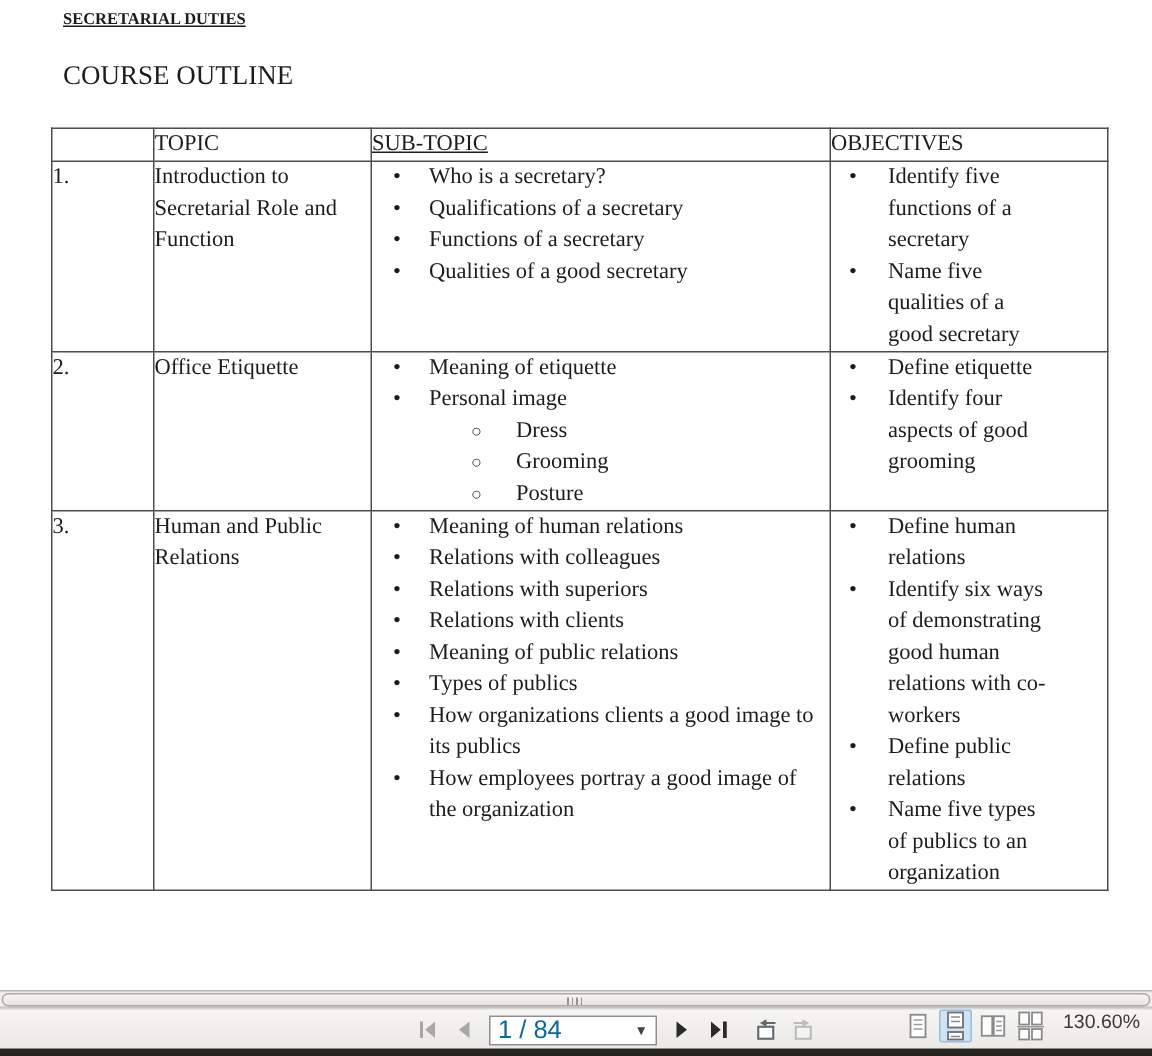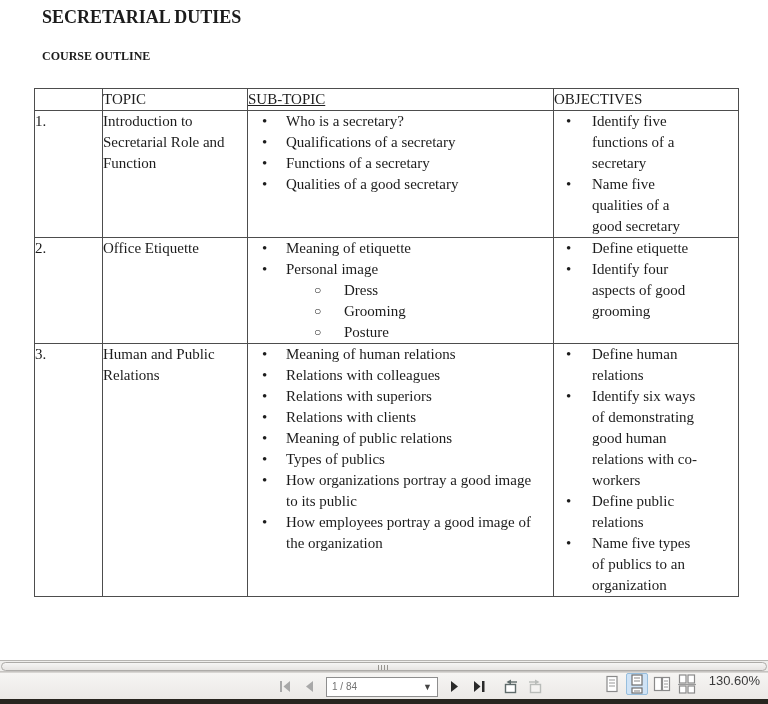--- a/index.html
+++ b/index.html
@@ -3,23 +3,23 @@
 <meta charset="utf-8">
 <style>
   * { margin:0; padding:0; box-sizing:border-box; }
   html,body { width:768px; height:704px; overflow:hidden; background:#fff;
               font-family:"Liberation Serif", serif; }
   .app { position:relative; width:768px; height:704px; }
 
   
   .doc { position:absolute; top:0; left:0; width:768px; height:660px;
          background:#fff; overflow:hidden; color:#1c1c1c; }
-  .doc-title   { margin:7px 0 0 42px;  font-size:18px; font-weight:bold; }
+  .doc-title   { margin:7px 0 0 42px;  font-size:11px; font-weight:bold;text-decoration:underline; }
   .doc-sub     { margin:24px 0 0 40px; font-size:16px; line-height:21px; }
-  .doc-heading { margin:21px 0 0 42px; font-size:12px; font-weight:bold; }
+  .doc-heading { margin:21px 0 0 42px; font-size:18px; font-weight:normal; }
 
   table.course { margin:24px 0 0 34px; width:704px; border-collapse:collapse;
                  table-layout:fixed; font-size:15px; }
   table.course td, table.course th { border:1px solid #4d4d4d; vertical-align:top;
                  font-weight:normal; text-align:left; padding:0; }
   col.c-num { width:68px; } col.c-topic { width:145px; }
   col.c-sub { width:306px; } col.c-obj { width:185px; }
   tr.hdr th { height:22px; vertical-align:middle; }
   th.h-topic { padding-left:8px; } th.h-sub { padding-left:10px;text-decoration:underline; } th.h-obj { padding-left:9px; }
   td.cell-num   { text-align:center; padding-top:3px; line-height:21px; }
@@ -42,21 +42,21 @@
 
   
   .toolbar { position:absolute; top:672px; left:0; width:768px; height:27px;
              background:linear-gradient(#f6f5f3,#ebe9e6); border-top:1px solid #d8d6d3;
              font-family:"Liberation Sans", sans-serif; }
   .navgrp { position:absolute; left:274px; top:0; height:27px; display:flex; align-items:center; gap:2px; }
   .tbtn { width:22px; height:22px; border:none; background:transparent; display:flex;
           align-items:center; justify-content:center; padding:0; cursor:default; }
   .pagebox { width:112px; height:20px; background:#fff; border:1px solid #8e8e8e;
              display:flex; align-items:center; margin:0 4px; }
-  .pagebox .pval { flex:1; font-size:10px; color:#737373; padding-left:5px; }
+  .pagebox .pval { flex:1; font-size:17px; color:#0369a1; padding-left:5px; }
   .pagebox .caret { flex:0 0 14px; font-size:9px; color:#444; }
   .viewgrp { position:absolute; right:8px; top:0; height:27px; display:flex; align-items:flex-start; gap:3px; }
   .vbtn { width:22px; height:22px; border:1px solid transparent; background:transparent;
           display:flex; align-items:center; justify-content:center; padding:0; border-radius:2px; }
   .vbtn.selected { background:#cfe3f6; border-color:#97bedd; }
   .zoomtxt { font-size:13px; color:#3a3a3a; margin-left:8px; }
 
   .bottomstrip { position:absolute; top:699px; left:0; width:768px; height:5px; background:#27251f; }
 </style>
 </head>
@@ -175,21 +175,21 @@
               <div class="li">
                 <span class="marker">•</span>
                 <span class="t">Meaning of public relations</span>
               </div>
               <div class="li">
                 <span class="marker">•</span>
                 <span class="t">Types of publics</span>
               </div>
               <div class="li">
                 <span class="marker">•</span>
-                <span class="t">How organizations  portray a good image to its public</span>
+                <span class="t">How organizations  clients a good image to its publics</span>
               </div>
               <div class="li">
                 <span class="marker">•</span>
                 <span class="t">How employees portray a good image of the organization</span>
               </div>
             </td>
             <td class="cell-obj">
               <div class="li">
                 <span class="marker">•</span>
                 <span class="t">Define human relations</span>

